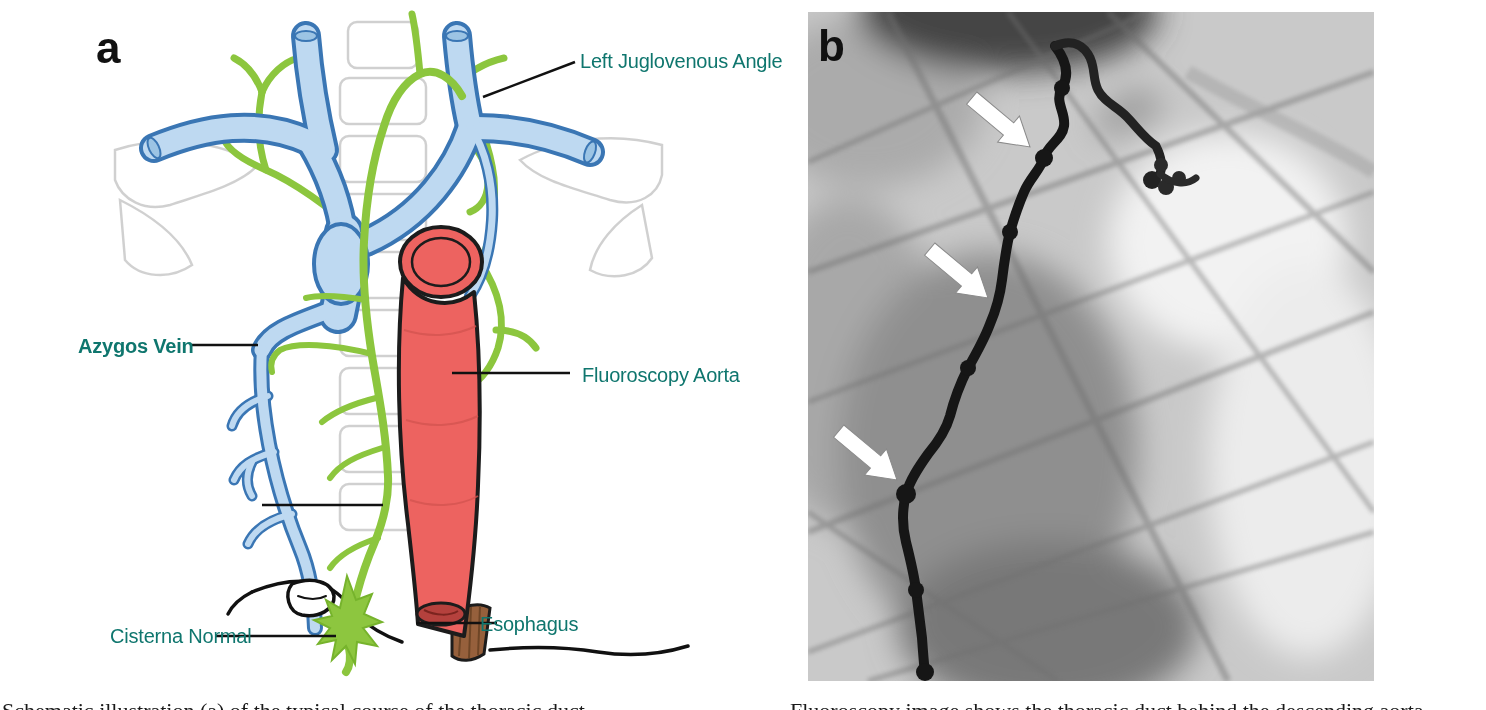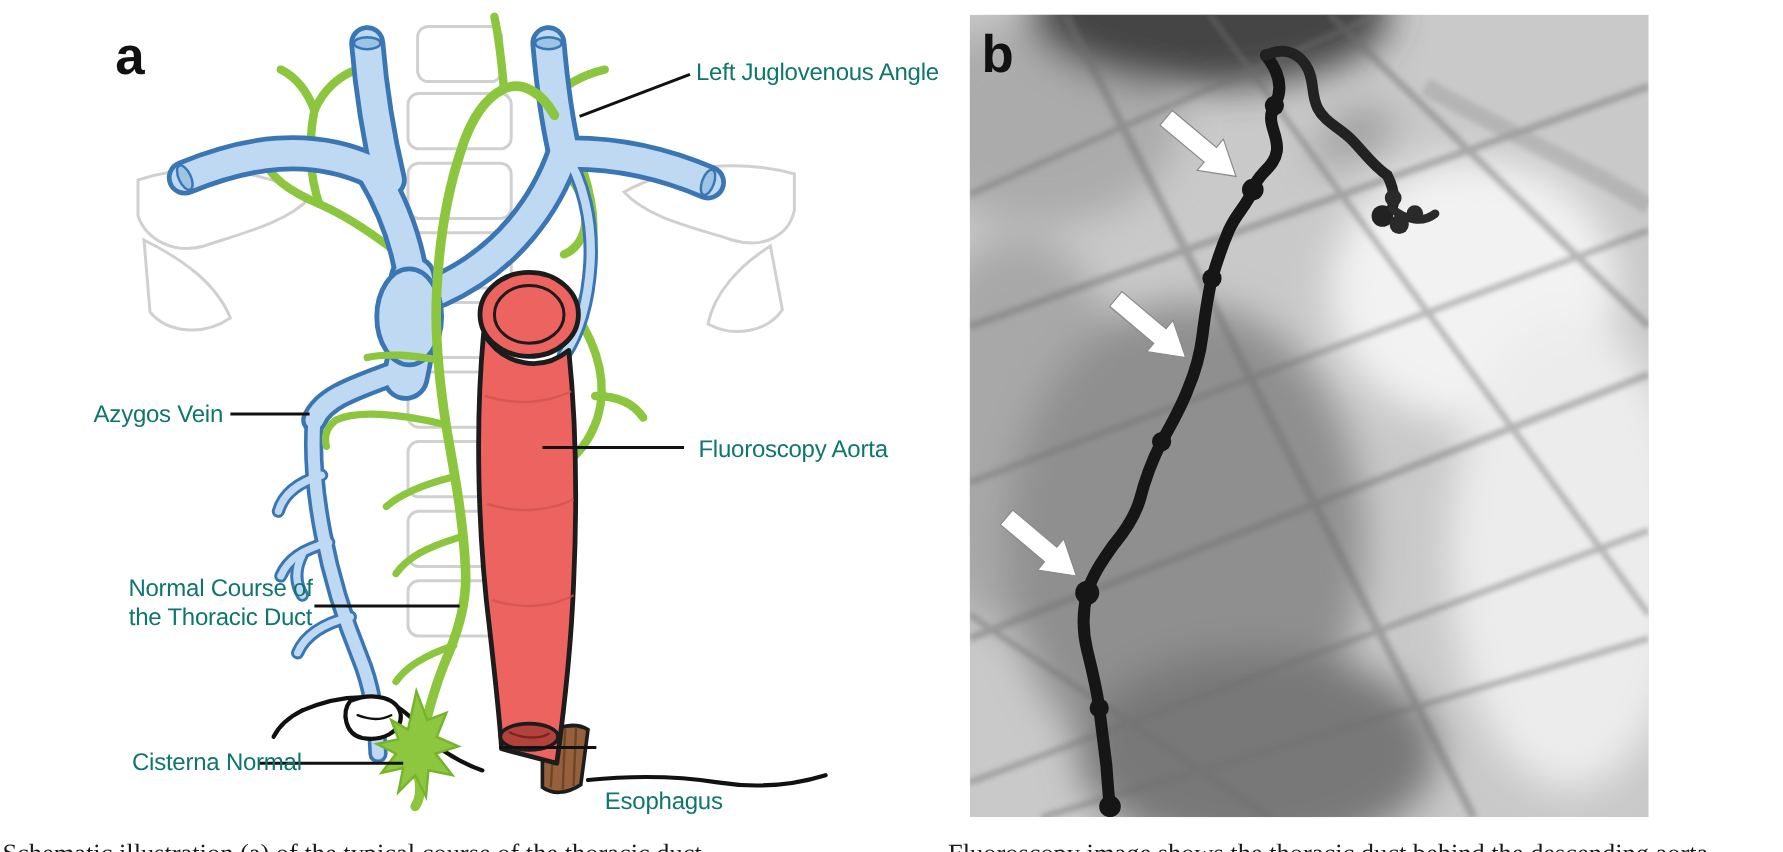--- a/index.html
+++ b/index.html
@@ -143,28 +143,24 @@
         <line x1="262" y1="505" x2="383" y2="505"></line>
         <line x1="216" y1="636" x2="336" y2="636"></line>
         <line x1="416" y1="623" x2="497" y2="623"></line>
       </g>
     </svg>
   </div>
 
   <div class="panel-letter" style="left:96px;top:26px;">a</div>
 
   <div class="anno" style="left:580px;top:49px;">Left Juglovenous Angle</div>
-  <div class="anno" style="left:78px;top:334px;">Azygos Vein</div>
+  <div class="anno" style="left:78px;top:334px;font-weight:bold;">Azygos Vein</div>
   <div class="anno" style="left:582px;top:363px;">Fluoroscopy Aorta</div>
-  <div class="anno" style="left:107px;top:479px;">
-    <div>Normal Course of</div>
-    <div>the Thoracic Duct</div>
-  </div>
   <div class="anno" style="left:110px;top:624px;">Cisterna Normal</div>
-  <div class="anno" style="left:504px;top:612px;margin-top:44px;">Esophagus</div>
+  <div class="anno" style="left:480px;top:612px;">Esophagus</div>
 
   <div class="panel" style="left:808px;top:12px;width:566px;height:669px;overflow:hidden;">
     <svg width="566" height="669" viewBox="0 0 566 669">
       <defs>
         <filter id="soft" x="-40%" y="-40%" width="180%" height="180%">
           <feGaussianBlur stdDeviation="16"></feGaussianBlur>
         </filter>
         <filter id="rib" x="-20%" y="-20%" width="140%" height="140%">
           <feGaussianBlur stdDeviation="2.2"></feGaussianBlur>
         </filter>

